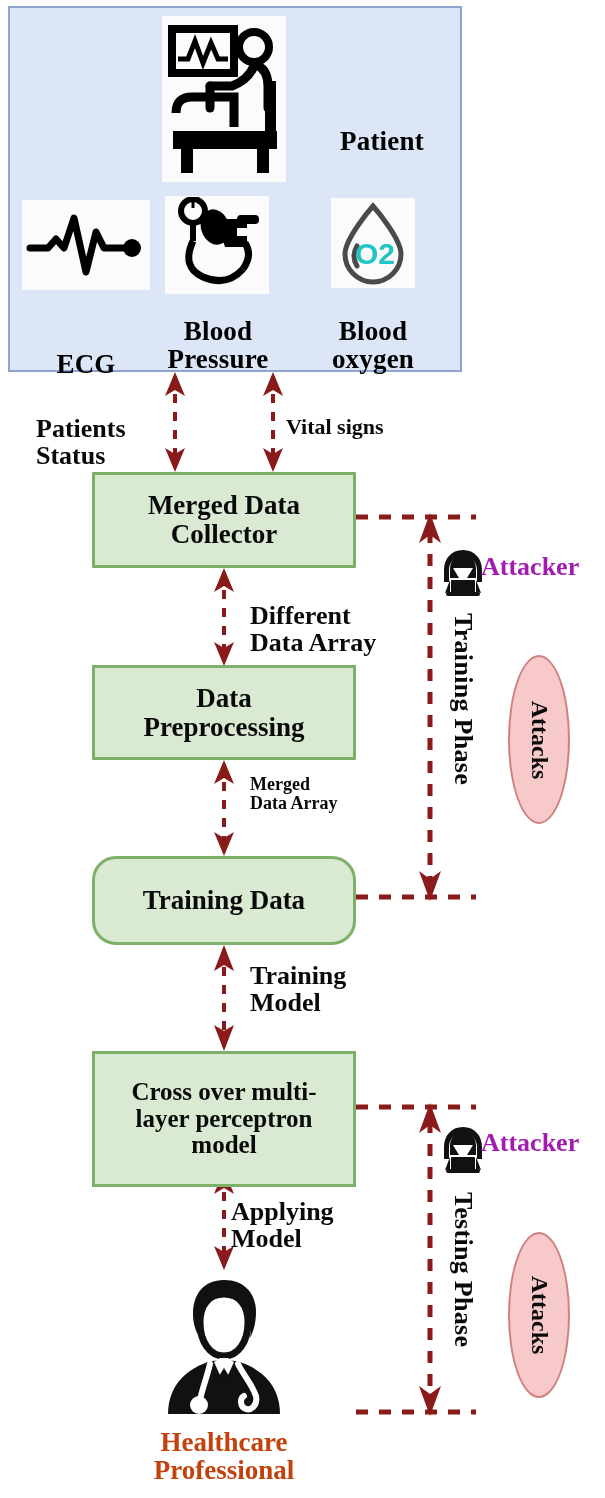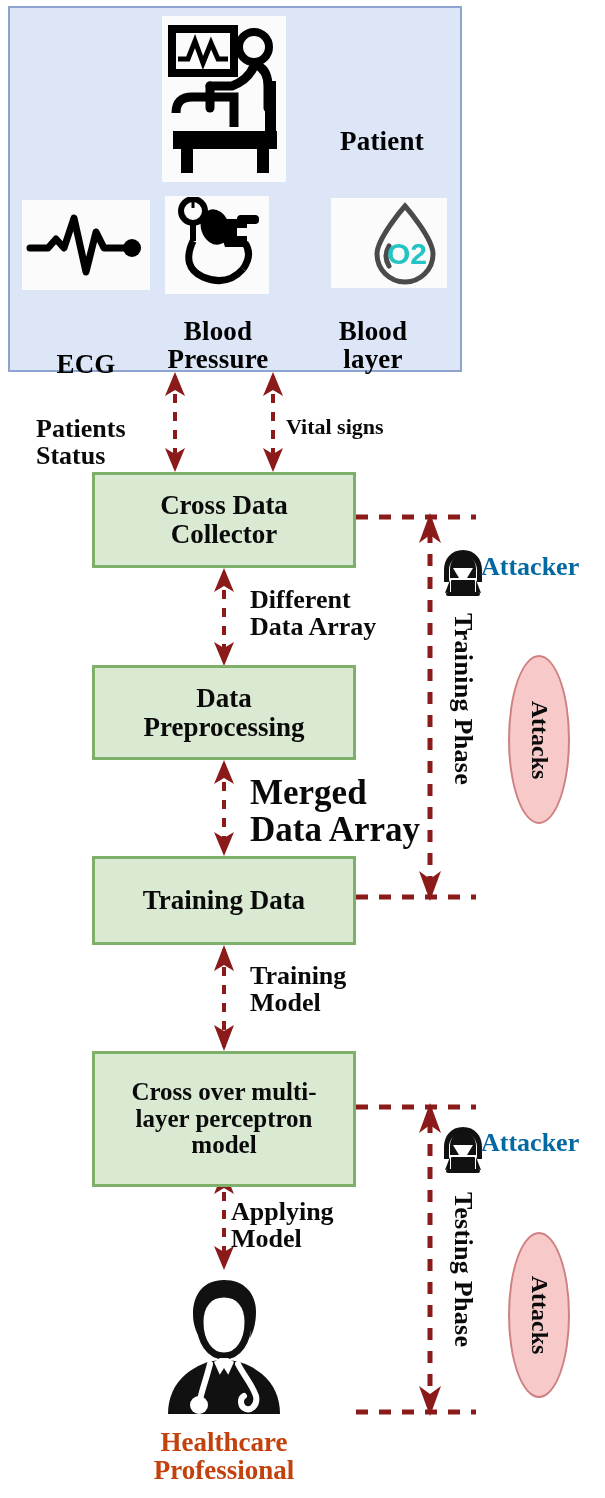--- a/index.html
+++ b/index.html
@@ -38,21 +38,21 @@
 
   
   .attacks{position:absolute;background:#f7c9c9;border:2px solid #cf8080;
            border-radius:50%;}
   .attacks span{position:absolute;left:50%;top:50%;font-weight:bold;
                 color:#0a0a0a;white-space:nowrap;
                 transform:translate(-50%,-50%) rotate(90deg);}
 
   
   .attacker-ico{position:absolute;}
-  .attacker-lbl{position:absolute;font-weight:bold;color:#0369a1;}
+  .attacker-lbl{position:absolute;font-weight:bold;color:#a21caf;}
 
   .blabel{position:absolute;font-weight:bold;color:#c2410c;text-align:center;
           line-height:1.05;}
 </style>
 </head>
 <body>
 
 <div id="stage">
 
   <div class="panel">
@@ -95,30 +95,30 @@
         <path d="M58 22 l22 0 l0 28 l-22 0 q-6 -14 0 -28 z" fill="#000"></path>
         <rect x="70" y="18" width="22" height="9" rx="4" fill="#000"></rect>
         <rect x="70" y="31" width="14" height="8" fill="#fbfbfb"></rect>
       </svg>
     </div>
     <div class="plabel" style="left:146px;top:286px;width:124px;font-size:27px;">
       <div>Blood</div>
       <div>Pressure</div>
     </div>
 
-    <div class="iconbox" style="left:321px;top:190px;width:84px;height:90px;padding-left:32px;">
+    <div class="iconbox" style="left:321px;top:190px;width:84px;height:90px;">
       <svg width="80" height="86" viewBox="0 0 80 86" aria-hidden="true">
         <path d="M40 6 C40 6 12 38 12 54 a28 28 0 0 0 56 0 C68 38 40 6 40 6 z" fill="none" stroke="#4a4a4a" stroke-width="5"></path>
         <path d="M24 46 q-6 10 0 20" fill="none" stroke="#4a4a4a" stroke-width="5" stroke-linecap="round"></path>
         <text x="42" y="64" font-family="'Liberation Sans',sans-serif" font-size="30" font-weight="bold" fill="#22c4c4" text-anchor="middle">O2</text>
       </svg>
     </div>
     <div class="plabel" style="left:300px;top:286px;width:126px;font-size:27px;">
       <div>Blood</div>
-      <div>layer</div>
+      <div>oxygen</div>
     </div>
   </div>
 
   <div class="vlink" style="left:164px;top:372px;height:100px;">
     <svg width="22" height="100" viewBox="0 0 22 100">
       <path d="M11 4 L11 96" stroke="#8b1a1a" stroke-width="4" stroke-dasharray="9 9"></path>
       <path d="M11 0 L1 24 L11 18 L21 24 Z" fill="#8b1a1a"></path>
       <path d="M11 100 L1 76 L11 82 L21 76 Z" fill="#8b1a1a"></path>
     </svg>
   </div>
@@ -138,33 +138,33 @@
     <div>Vital signs</div>
   </div>
 
   <div class="vlink" style="left:213px;top:568px;height:98px;">
     <svg width="22" height="98" viewBox="0 0 22 98">
       <path d="M11 4 L11 94" stroke="#8b1a1a" stroke-width="4" stroke-dasharray="9 9"></path>
       <path d="M11 0 L1 24 L11 18 L21 24 Z" fill="#8b1a1a"></path>
       <path d="M11 98 L1 74 L11 80 L21 74 Z" fill="#8b1a1a"></path>
     </svg>
   </div>
-  <div class="elabel" style="left:250px;top:586px;width:210px;font-size:26px;">
+  <div class="elabel" style="left:250px;top:602px;width:210px;font-size:26px;">
     <div>Different</div>
     <div>Data Array</div>
   </div>
 
   <div class="vlink" style="left:213px;top:760px;height:96px;">
     <svg width="22" height="96" viewBox="0 0 22 96">
       <path d="M11 4 L11 92" stroke="#8b1a1a" stroke-width="4" stroke-dasharray="9 9"></path>
       <path d="M11 0 L1 24 L11 18 L21 24 Z" fill="#8b1a1a"></path>
       <path d="M11 96 L1 72 L11 78 L21 72 Z" fill="#8b1a1a"></path>
     </svg>
   </div>
-  <div class="elabel" style="left:250px;top:775px;width:210px;font-size:35px;">
+  <div class="elabel" style="left:250px;top:775px;width:210px;font-size:18px;">
     <div>Merged</div>
     <div>Data Array</div>
   </div>
 
   <div class="vlink" style="left:213px;top:945px;height:106px;">
     <svg width="22" height="106" viewBox="0 0 22 106">
       <path d="M11 4 L11 102" stroke="#8b1a1a" stroke-width="4" stroke-dasharray="9 9"></path>
       <path d="M11 0 L1 26 L11 20 L21 26 Z" fill="#8b1a1a"></path>
       <path d="M11 106 L1 80 L11 86 L21 80 Z" fill="#8b1a1a"></path>
     </svg>
@@ -181,33 +181,33 @@
       <path d="M11 100 L1 76 L11 82 L21 76 Z" fill="#8b1a1a"></path>
     </svg>
   </div>
   <div class="elabel" style="left:231px;top:1198px;width:190px;font-size:26px;">
     <div>Applying</div>
     <div>Model</div>
   </div>
 
   <div class="pbox" style="top:472px;height:96px;font-size:27px;">
     <div>
-      <div>Cross Data</div>
+      <div>Merged Data</div>
       <div>Collector</div>
     </div>
   </div>
 
   <div class="pbox" style="top:665px;height:95px;font-size:27px;">
     <div>
       <div>Data</div>
       <div>Preprocessing</div>
     </div>
   </div>
 
-  <div class="pbox" style="top:856px;height:89px;font-size:27px;">
+  <div class="pbox" style="top:856px;height:89px;font-size:27px;border-radius:24px;">
     <div>
       <div>Training Data</div>
     </div>
   </div>
 
   <div class="pbox" style="top:1051px;height:136px;font-size:25px;">
     <div>
       <div>Cross over multi-</div>
       <div>layer perceptron</div>
       <div>model</div>

